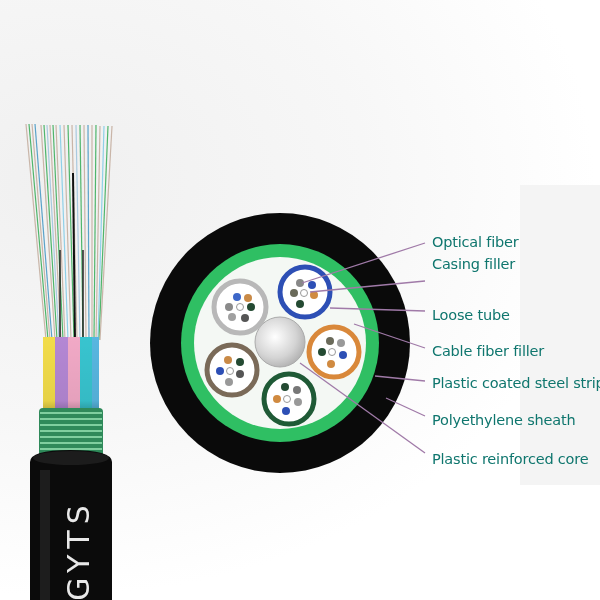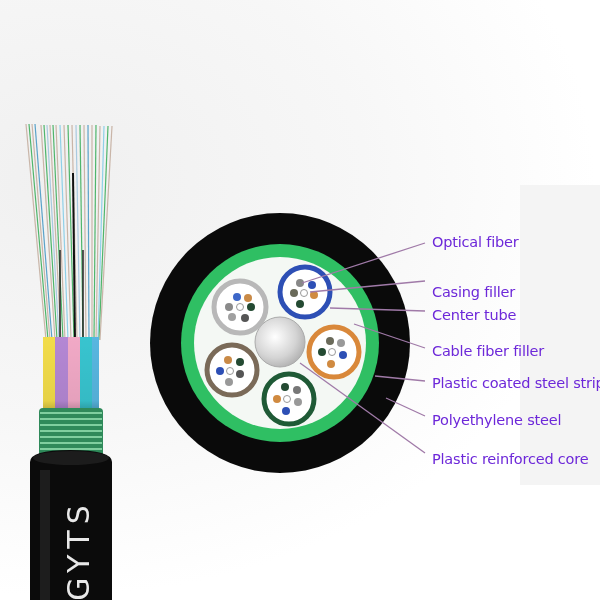--- a/index.html
+++ b/index.html
@@ -1,21 +1,21 @@
 <!DOCTYPE html>
 <html><head>
 <meta charset="utf-8">
 <style>
   html,body{margin:0;padding:0;}
   body{width:600px;height:600px;overflow:hidden;background:#ffffff;position:relative;font-family:"Liberation Sans",sans-serif;}
   .bg{position:absolute;inset:0;background:radial-gradient(ellipse at 10% 30%, #f0f0f0 0%, #f7f7f7 40%, #ffffff 70%);}
   .bg-right{position:absolute;left:520px;top:185px;width:80px;height:300px;background:#f4f4f4;}
   svg.diagram{position:absolute;left:0;top:0;}
   .labels{position:absolute;left:432px;top:232px;}
-  .label{position:absolute;left:0;white-space:nowrap;font-size:14.5px;color:#6d28d9;font-family:"DejaVu Sans",sans-serif;letter-spacing:-0.2px;}
+  .label{position:absolute;left:0;white-space:nowrap;font-size:14.5px;color:#0f766e;font-family:"DejaVu Sans",sans-serif;letter-spacing:-0.2px;}
   .brand{position:absolute;left:58px;top:500px;width:40px;height:100px;}
   .brand span{position:absolute;left:50%;top:50%;transform:translate(-50%,-50%) rotate(-90deg);color:#e8e8e8;font-size:30px;letter-spacing:6px;font-family:"DejaVu Sans",sans-serif;white-space:nowrap;}
 </style>
 </head>
 <body>
 
 <div class="bg"></div>
 <div class="bg-right"></div>
 
 <svg class="diagram" width="600" height="600" viewBox="0 0 600 600">
@@ -161,19 +161,19 @@
     </linearGradient>
   </defs>
 </svg>
 
 <div class="brand">
   <span>GYTS</span>
 </div>
 
 <div class="labels">
   <div class="label" style="top:2px">Optical fiber</div>
-  <div class="label" style="top:52px">Casing filler</div>
-  <div class="label" style="top:75px">Center tube</div>
+  <div class="label" style="top:24px">Casing filler</div>
+  <div class="label" style="top:75px">Loose tube</div>
   <div class="label" style="top:111px">Cable fiber filler</div>
   <div class="label" style="top:143px">Plastic coated steel strip</div>
-  <div class="label" style="top:180px">Polyethylene steel</div>
+  <div class="label" style="top:180px">Polyethylene sheath</div>
   <div class="label" style="top:219px">Plastic reinforced core</div>
 </div>
 
 </body></html>

